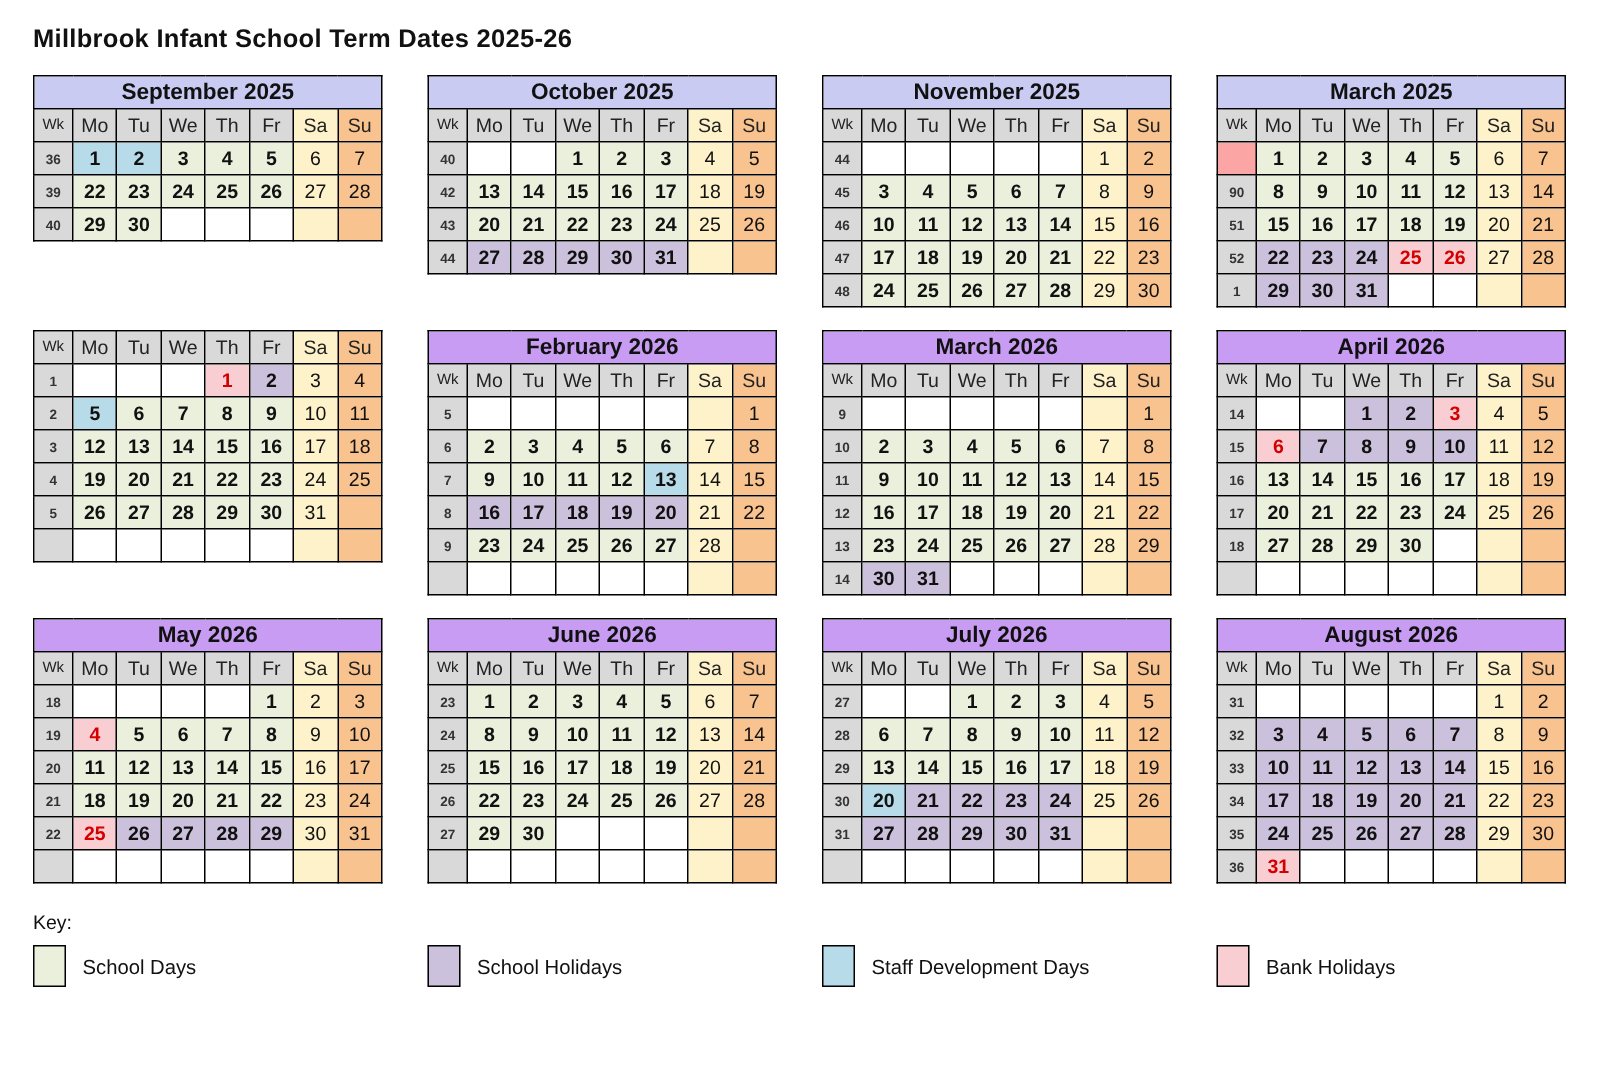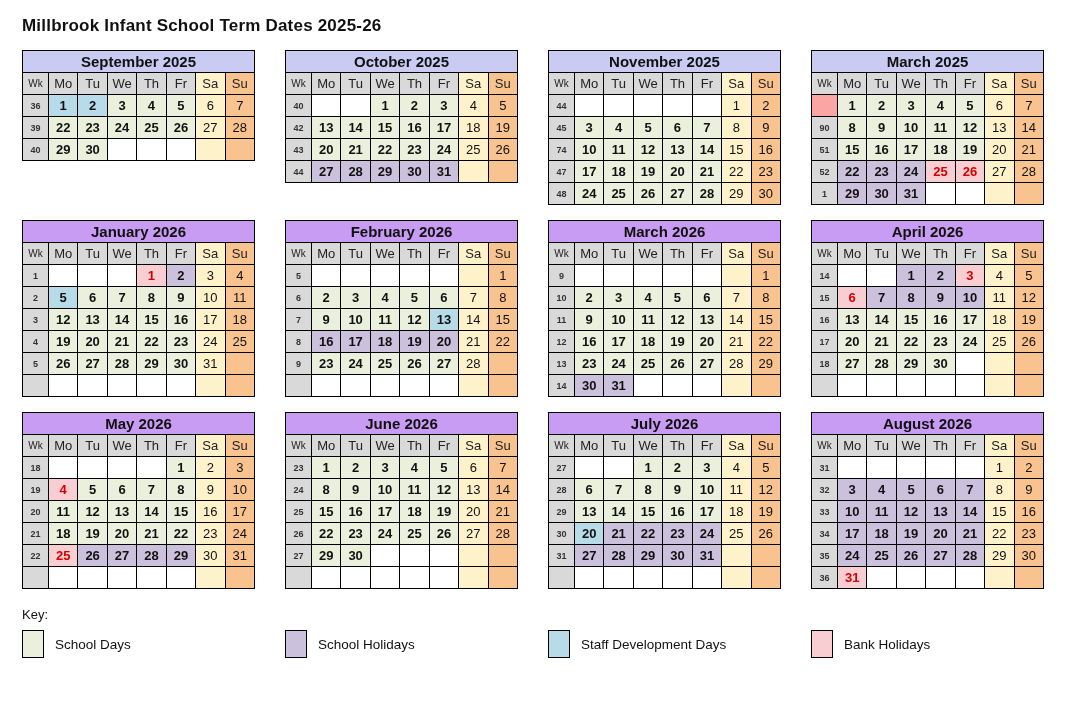--- a/index.html
+++ b/index.html
@@ -232,21 +232,21 @@
             <td class="wk" style="background: rgb(217, 217, 217);">45</td>
             <td class="day g" style="background: rgb(234, 240, 220);">3</td>
             <td class="day g" style="background: rgb(234, 240, 220);">4</td>
             <td class="day g" style="background: rgb(234, 240, 220);">5</td>
             <td class="day g" style="background: rgb(234, 240, 220);">6</td>
             <td class="day g" style="background: rgb(234, 240, 220);">7</td>
             <td class="day s" style="background: rgb(254, 242, 203);">8</td>
             <td class="day u" style="background: rgb(248, 195, 142);">9</td>
           </tr>
           <tr>
-            <td class="wk" style="background: rgb(217, 217, 217);">74</td>
+            <td class="wk" style="background: rgb(217, 217, 217);">46</td>
             <td class="day g" style="background: rgb(234, 240, 220);">10</td>
             <td class="day g" style="background: rgb(234, 240, 220);">11</td>
             <td class="day g" style="background: rgb(234, 240, 220);">12</td>
             <td class="day g" style="background: rgb(234, 240, 220);">13</td>
             <td class="day g" style="background: rgb(234, 240, 220);">14</td>
             <td class="day s" style="background: rgb(254, 242, 203);">15</td>
             <td class="day u" style="background: rgb(248, 195, 142);">16</td>
           </tr>
           <tr>
             <td class="wk" style="background: rgb(217, 217, 217);">47</td>
@@ -352,23 +352,20 @@
           <col style="width: 26px;">
           <col>
           <col>
           <col>
           <col>
           <col>
           <col>
           <col>
         </colgroup>
         <tbody>
-          <tr>
-            <td colspan="8" class="mtitle" style="background: rgb(199, 156, 242);">January 2026</td>
-          </tr>
           <tr>
             <td class="wkhdr" style="background: rgb(217, 217, 217);">Wk</td>
             <td class="dhdr" style="background: rgb(217, 217, 217);">Mo</td>
             <td class="dhdr" style="background: rgb(217, 217, 217);">Tu</td>
             <td class="dhdr" style="background: rgb(217, 217, 217);">We</td>
             <td class="dhdr" style="background: rgb(217, 217, 217);">Th</td>
             <td class="dhdr" style="background: rgb(217, 217, 217);">Fr</td>
             <td class="dhdr" style="background: rgb(254, 242, 203);">Sa</td>
             <td class="dhdr" style="background: rgb(248, 195, 142);">Su</td>
           </tr>

